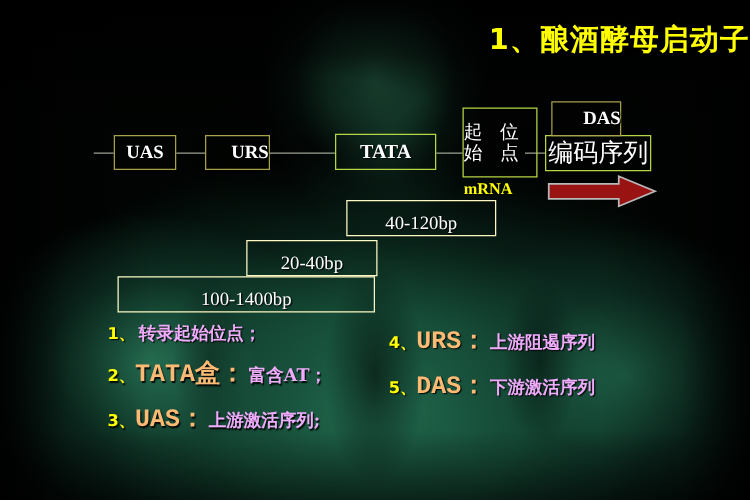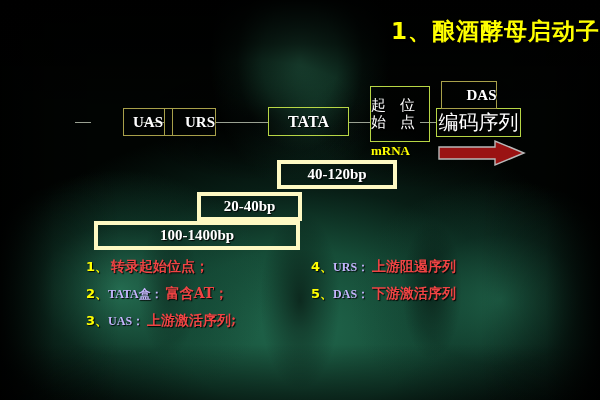--- a/index.html
+++ b/index.html
@@ -137,55 +137,55 @@
     font-size: 13px;
     text-shadow: 1px 1px 1px rgba(0,0,0,0.9);
     text-align: right;
   }
   .arrow { position: absolute; }
 
   
   .bpbar {
     position: absolute;
     box-sizing: border-box;
-    border: 4px solid #fef9c3;
+    border: 1px solid #fef9c3;
     display: flex;
-    align-items: center;
+    align-items: flex-end;
     justify-content: center;
     color: #ffffff;
     font-family: "Liberation Serif", "DejaVu Serif", serif;
-    font-weight: bold;
+    font-weight: normal;
     font-size: 15px;
     text-shadow: 1px 1px 1px rgba(0,0,0,0.9);
   }
 
   
   .legend-col { position: absolute; }
   .legend-row {
     display: flex;
     align-items: baseline;
     white-space: nowrap;
     margin-bottom: 9px;
   }
   .lg-num {
     color: #ffff00;
     font-family: "DejaVu Sans", "Liberation Sans", sans-serif;
     font-weight: bold;
     font-size: 13px;
     text-shadow: 1px 1px 1px rgba(0,0,0,0.9);
   }
   .lg-key {
-    color: #c4b5fd;
-    font-family: Liberation Serif, serif;
-    font-weight: bold;
-    font-size: 12px;
+    color: #fdba74;
+    font-family: Liberation Mono, monospace;
+    font-weight: bold;
+    font-size: 20px;
     text-shadow: 1px 1px 1px rgba(0,0,0,0.9);
   }
   .lg-val {
-    color: #ef4444;
+    color: #f0abfc;
     font-family: "DejaVu Serif", "Liberation Serif", serif;
     font-weight: bold;
     font-size: 14px;
     margin-left: 3px;
     text-shadow: 1px 1px 1px rgba(0,0,0,0.9);
   }
 </style>
 </head>
 <body>
 
@@ -201,21 +201,21 @@
   <div class="bg-layer bg-vignette"></div>
 
   <div class="title">1、酿酒酵母启动子</div>
 
   <div class="connector" style="left:75px;  top:122px; width:16px;"></div>
   <div class="connector" style="left:141px; top:122px; width:23px;"></div>
   <div class="connector" style="left:216px; top:122px; width:52px;"></div>
   <div class="connector" style="left:349px; top:122px; width:21px;"></div>
   <div class="connector" style="left:420px; top:122px; width:16px;"></div>
 
-  <div class="node olive" style="left:91px; top:108px; width:50px; height:28px; font-size:15px;margin-left:32px;">
+  <div class="node olive" style="left:91px; top:108px; width:50px; height:28px; font-size:15px;">
     <span>UAS</span>
   </div>
 
   <div class="node olive" style="left:164px; top:108px; width:52px; height:28px; font-size:15px;justify-content:flex-end;">
     <span>URS</span>
   </div>
 
   <div class="node lime" style="left:268px; top:107px; width:81px; height:29px; font-size:16px;">
     <span>TATA</span>
   </div>

